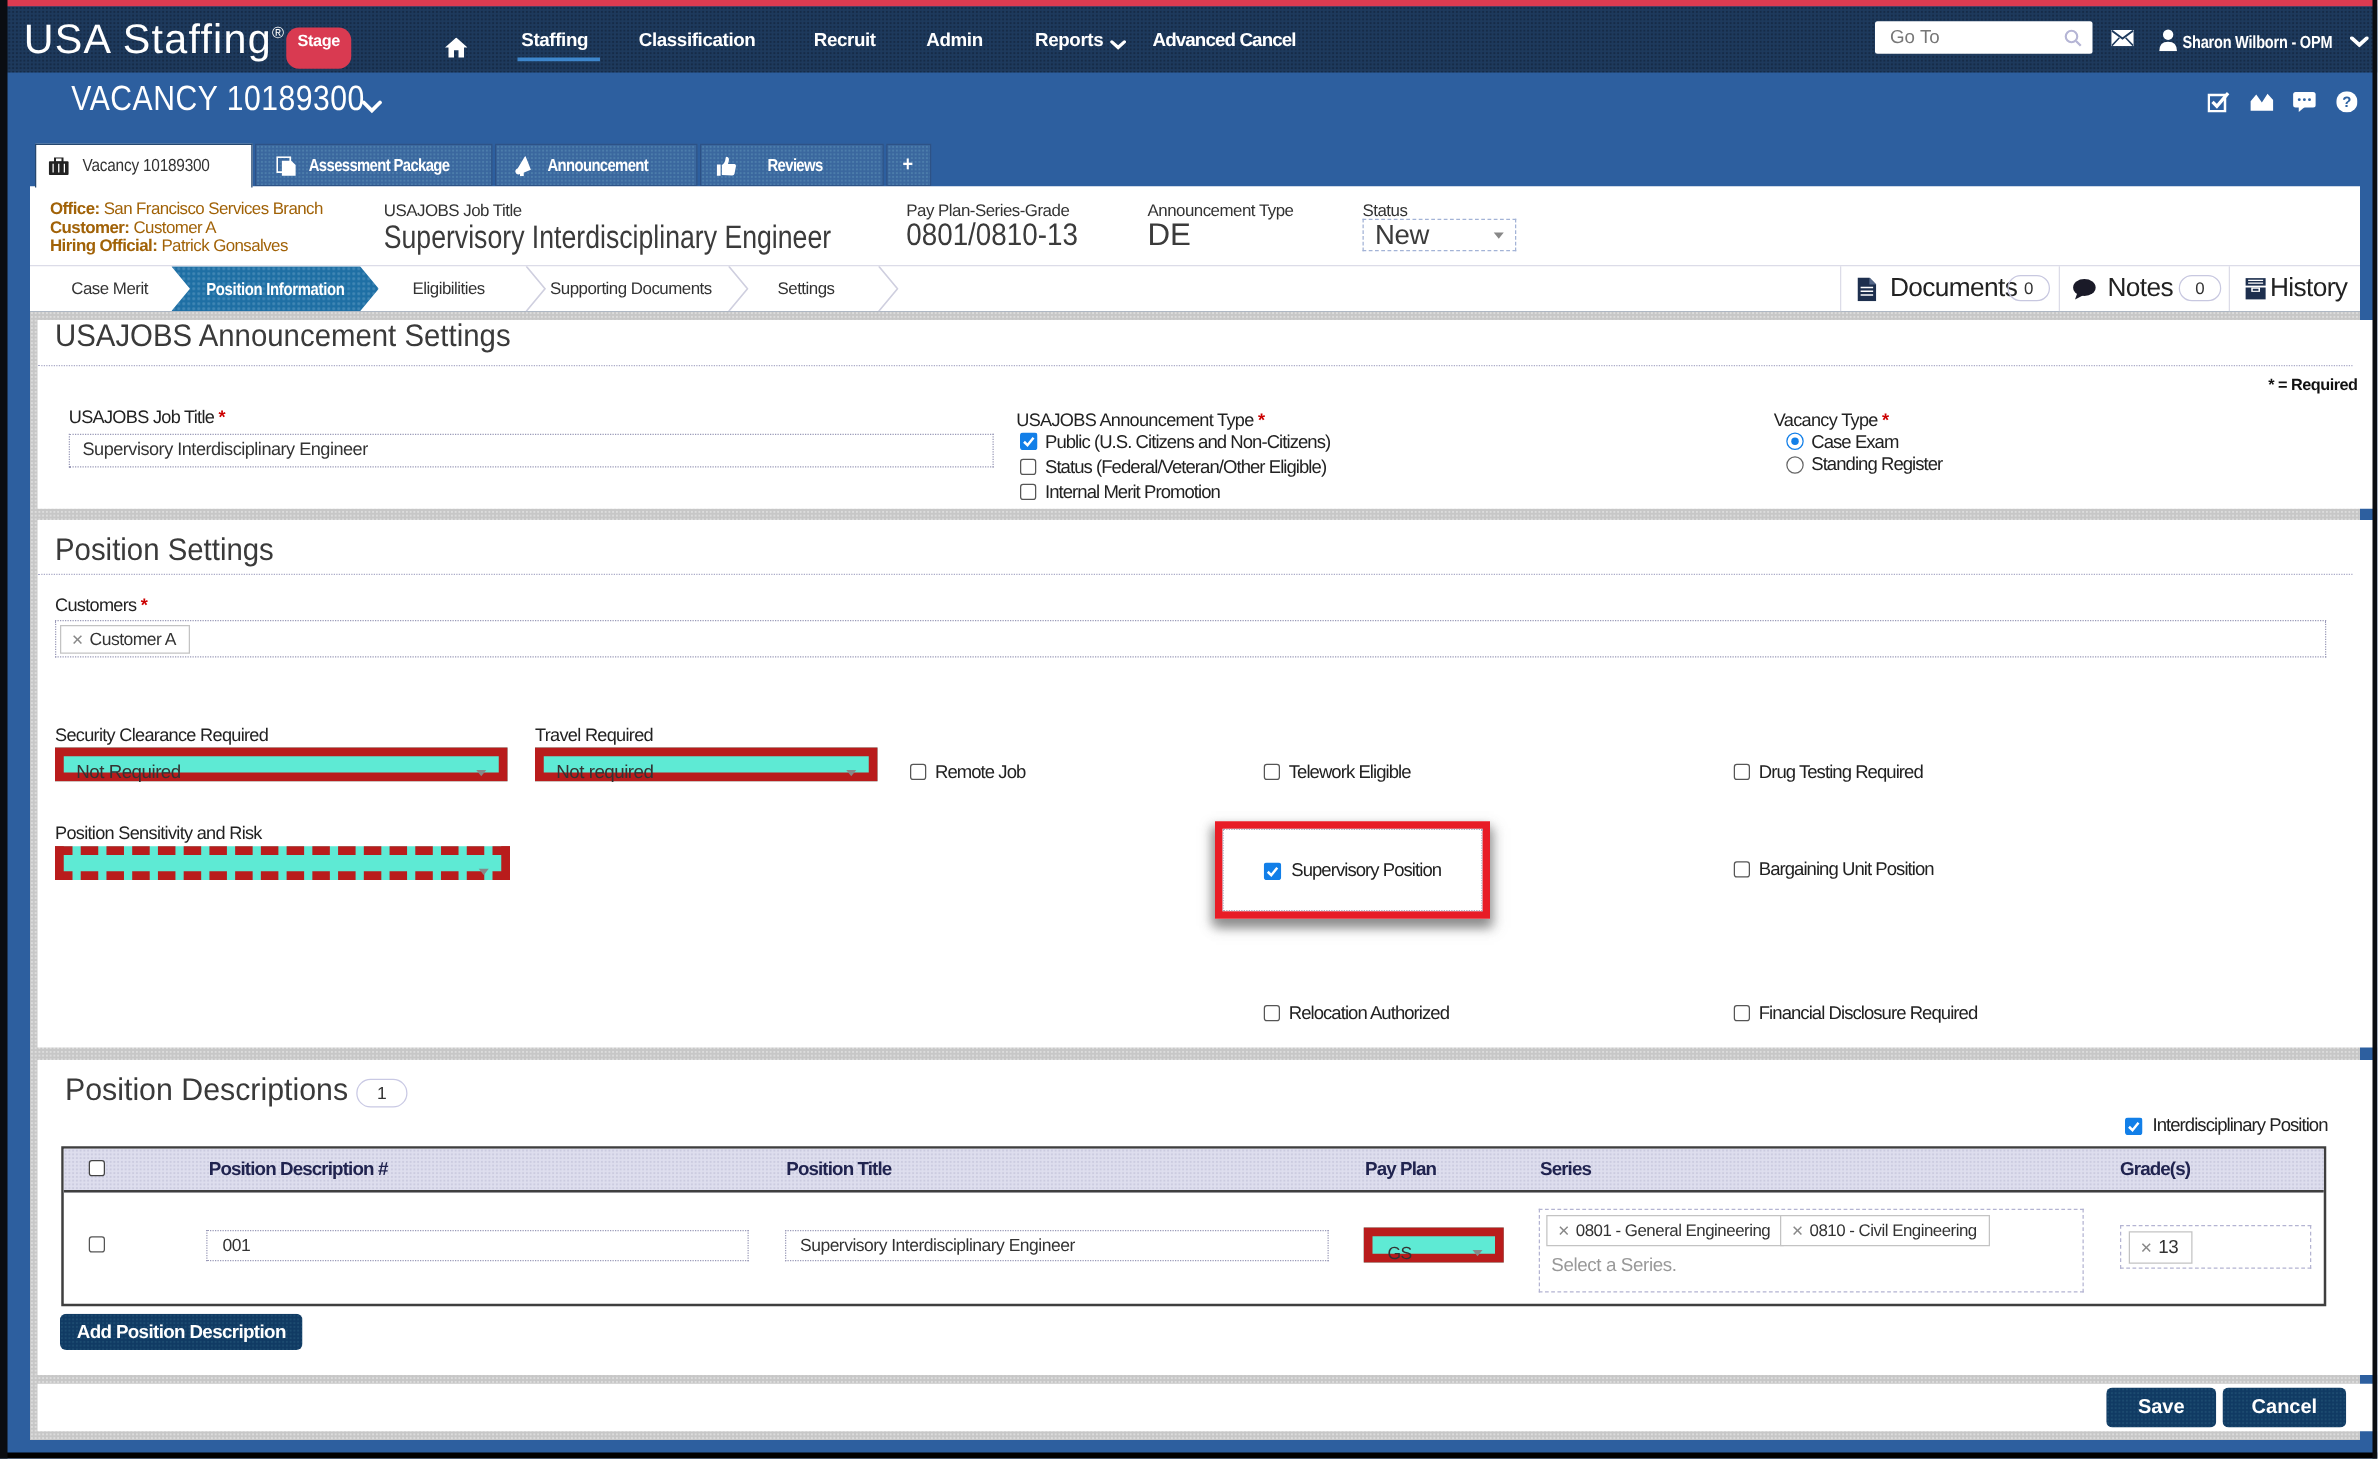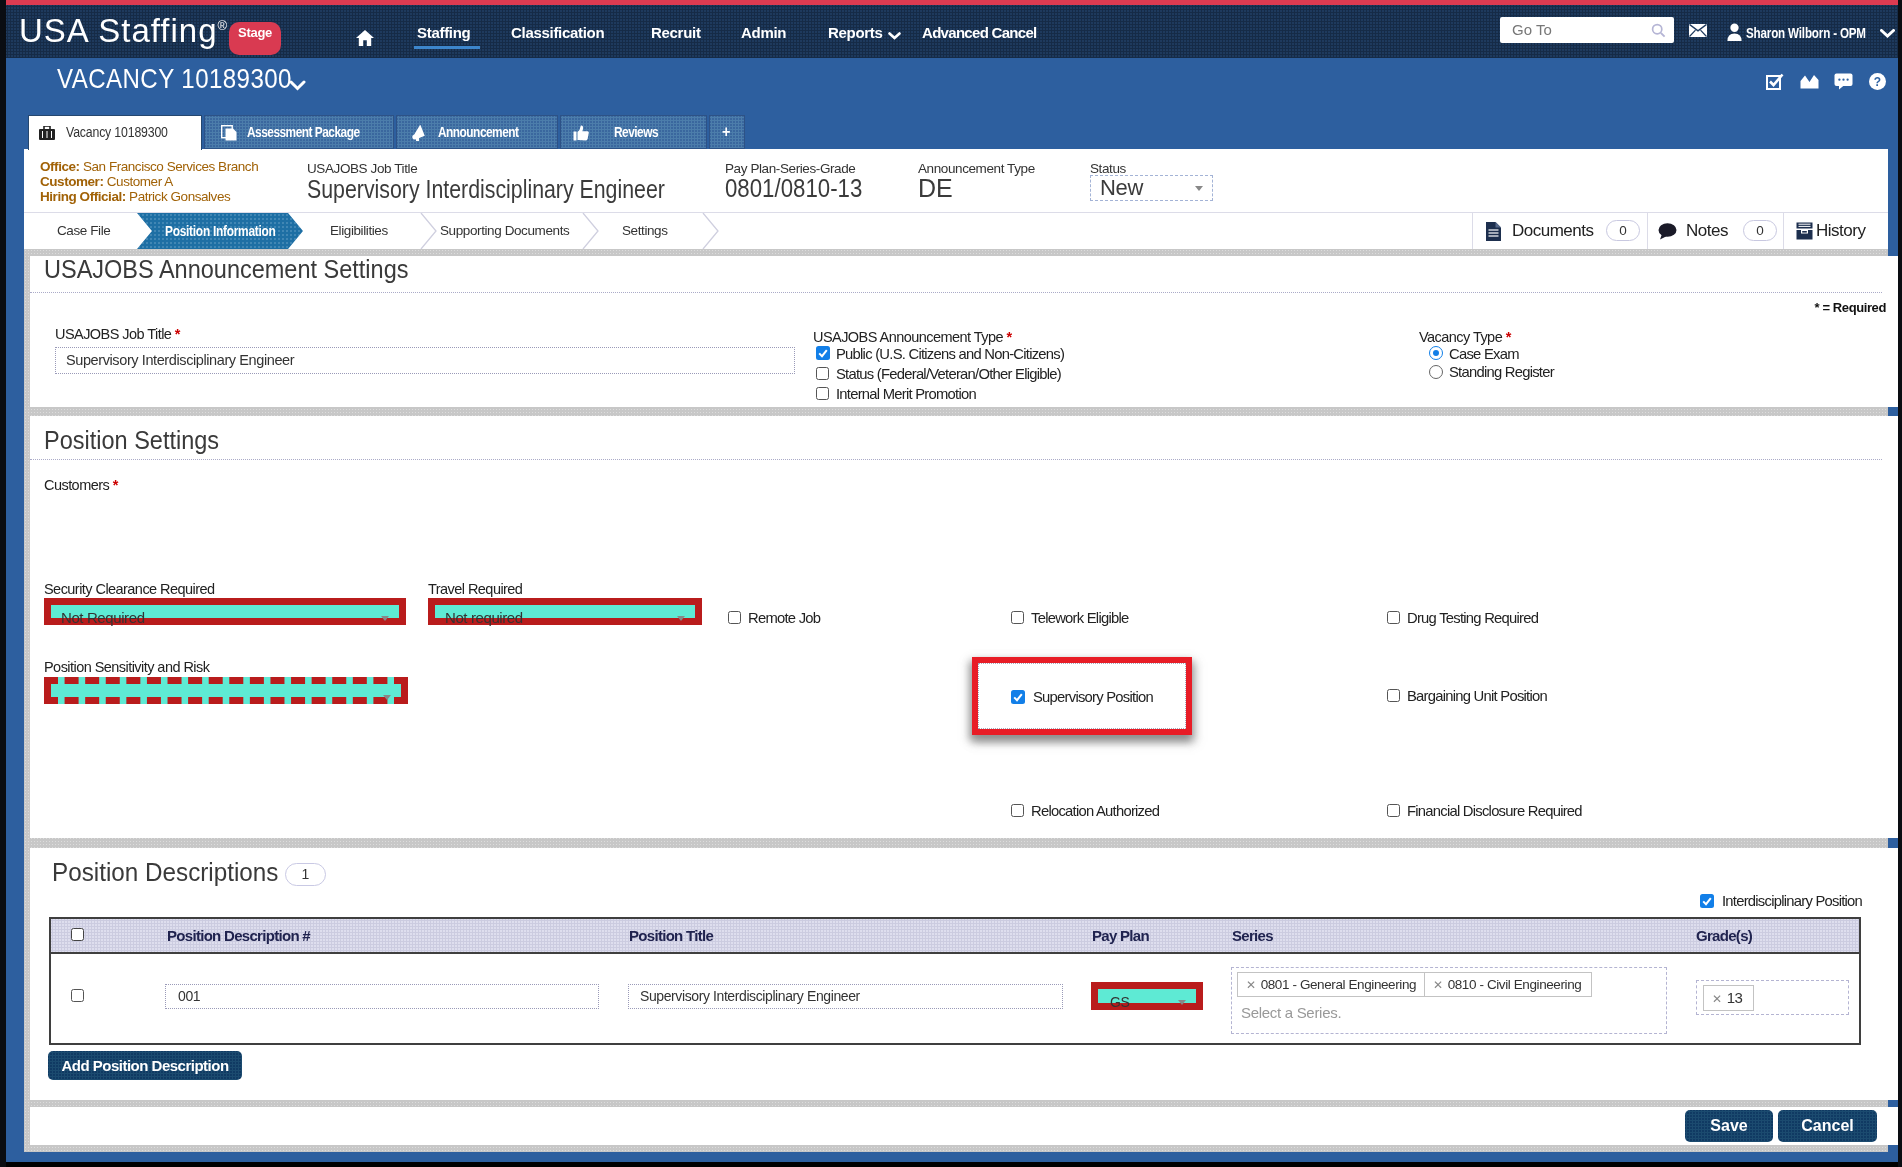--- a/index.html
+++ b/index.html
@@ -32,21 +32,21 @@
 
 #whitetop{position:absolute;left:24px;top:149px;width:1864px;height:100px;background:#fff;z-index:3;}
 .ilabel{position:absolute;font-size:13.5px;color:#333;letter-spacing:-0.4px;}
 .bigval{position:absolute;font-size:26px;color:#3b3b3b;transform-origin:left;white-space:nowrap;}
 #chevbar{position:absolute;left:0;top:63px;width:1864px;height:37px;border-top:1px solid #dcdce8;box-sizing:border-box;}
 .crumb{position:absolute;top:0;line-height:36px;font-size:13.5px;color:#333;letter-spacing:-0.4px;white-space:nowrap;}
 #activechev{position:absolute;left:113px;top:0;width:166px;height:36px;background-color:#1e6fa4;background-image:radial-gradient(rgba(220,240,255,.18) 1px,transparent 1.3px);background-size:4px 4px;clip-path:polygon(0 0,91% 0,100% 50%,91% 100%,0 100%,9% 50%);}
 #activechev span{position:absolute;left:28px;top:0;line-height:36px;color:#fff;font-weight:bold;font-size:14px;letter-spacing:-0.3px;transform:scaleX(.85);transform-origin:left;}
 .chevsep{position:absolute;top:0;}
 .vdiv{position:absolute;top:0;width:1px;height:36px;background:#dcdce8;}
-.ritem{position:absolute;top:0;line-height:36px;font-size:17px;color:#222;letter-spacing:-0.5px;}
+.ritem{position:absolute;top:0;line-height:36px;font-size:21px;color:#222;letter-spacing:-0.5px;}
 .badge{position:absolute;top:7px;width:34px;height:21px;border:1px solid #c8c8e0;border-radius:11px;box-sizing:border-box;text-align:center;line-height:19px;font-size:13.5px;color:#333;}
 
 #cframe{position:absolute;left:24px;top:249px;width:1864px;height:903px;background-color:#c7c7c7;background-image:radial-gradient(rgba(255,255,255,.38) .8px,transparent 1px);background-size:3px 3px;z-index:3;}
 .sec{position:absolute;left:6px;width:1852px;background:#fff;padding-left:20px;}
 .h1{position:absolute;font-size:25px;color:#3a3a3a;transform-origin:left;white-space:nowrap;}
 .dothr{position:absolute;left:0;width:1852px;border-top:1px dotted #ababc8;}
 .flabel{position:absolute;font-size:14.5px;color:#222;letter-spacing:-0.55px;white-space:nowrap;}
 .star{color:#c00;font-weight:bold;}
 .tinput{position:absolute;border:1px dotted #9a9ab8;box-sizing:border-box;background:#fff;font-size:14.5px;color:#333;letter-spacing:-0.4px;white-space:nowrap;}
 .dd{position:absolute;border:7px solid #b91c1c;box-sizing:border-box;background:#5eead4;font-size:15px;color:#333;letter-spacing:-0.4px;}
@@ -169,21 +169,21 @@
     <div class="ilabel" style="left:701px;top:12px;">Pay Plan-Series-Grade</div>
     <div class="bigval" style="left:701px;top:25px;font-size:25px;transform:scaleX(.89);">0801/0810-13</div>
     <div class="ilabel" style="left:894px;top:12px;">Announcement Type</div>
     <div class="bigval" style="left:894px;top:25px;font-size:25px;">DE</div>
     <div class="ilabel" style="left:1066px;top:12px;">Status</div>
     <div class="abs" style="left:1066px;top:26px;width:123px;height:26px;border:1px dashed #a3b3d6;box-sizing:border-box;">
       <span style="position:absolute;left:9px;top:0;line-height:24px;font-size:22px;color:#3b3b3b;letter-spacing:-0.3px;">New</span>
       <span class="ddc" style="right:9px;top:10px;"></span>
     </div>
     <div id="chevbar">
-      <div class="crumb" style="left:33px;">Case File</div>
+      <div class="crumb" style="left:33px;">Case Merit</div>
       <div id="activechev">
           <span>Position Information</span>
         </div>
       <div class="crumb" style="left:306px;">Eligibilities</div>
       <div class="crumb" style="left:416px;">Supporting Documents</div>
       <div class="crumb" style="left:598px;">Settings</div>
       <svg class="chevsep" style="left:396px;" width="17" height="36">
           <path d="M1 0 L16 18 L1 36" fill="none" stroke="#cfcfdf" stroke-width="1.3"></path>
         </svg>
       <svg class="chevsep" style="left:558px;" width="17" height="36">
@@ -250,20 +250,23 @@
         </div>
       <div class="cbl" style="left:1419px;top:90px;">Case Exam</div>
       <div class="rad" style="left:1399px;top:109px;"></div>
       <div class="cbl" style="left:1419px;top:108px;">Standing Register</div>
     </div>
 
     <div class="sec" style="top:167px;height:422px;">
       <div class="h1" style="left:14px;top:10px;transform:scaleX(.94);">Position Settings</div>
       <div class="dothr" style="top:43px;"></div>
       <div class="flabel" style="left:14px;top:61px;">Customers <span class="star">*</span></div>
+      <div class="tinput" style="left:14px;top:80px;width:1817px;height:30px;">
+        <span class="tag" style="left:3px;top:3px;height:23px;line-height:21px;padding:0 10px 0 8px;"><span class="x">✕</span>Customer A</span>
+      </div>
       <div class="flabel" style="left:14px;top:165px;">Security Clearance Required</div>
       <div class="dd" style="left:14px;top:182px;width:362px;height:27px;line-height:25px;"><span style="padding-left:10px;">Not Required</span><span class="car"></span></div>
       <div class="flabel" style="left:398px;top:165px;">Travel Required</div>
       <div class="dd" style="left:398px;top:182px;width:274px;height:27px;line-height:25px;"><span style="padding-left:10px;">Not required</span><span class="car"></span></div>
       <div class="cb" style="left:698px;top:195px;"></div>
       <div class="cbl" style="left:718px;top:194px;">Remote Job</div>
       <div class="cb" style="left:981px;top:195px;"></div>
       <div class="cbl" style="left:1001px;top:194px;">Telework Eligible</div>
       <div class="cb" style="left:1357px;top:195px;"></div>
       <div class="cbl" style="left:1377px;top:194px;">Drug Testing Required</div>

